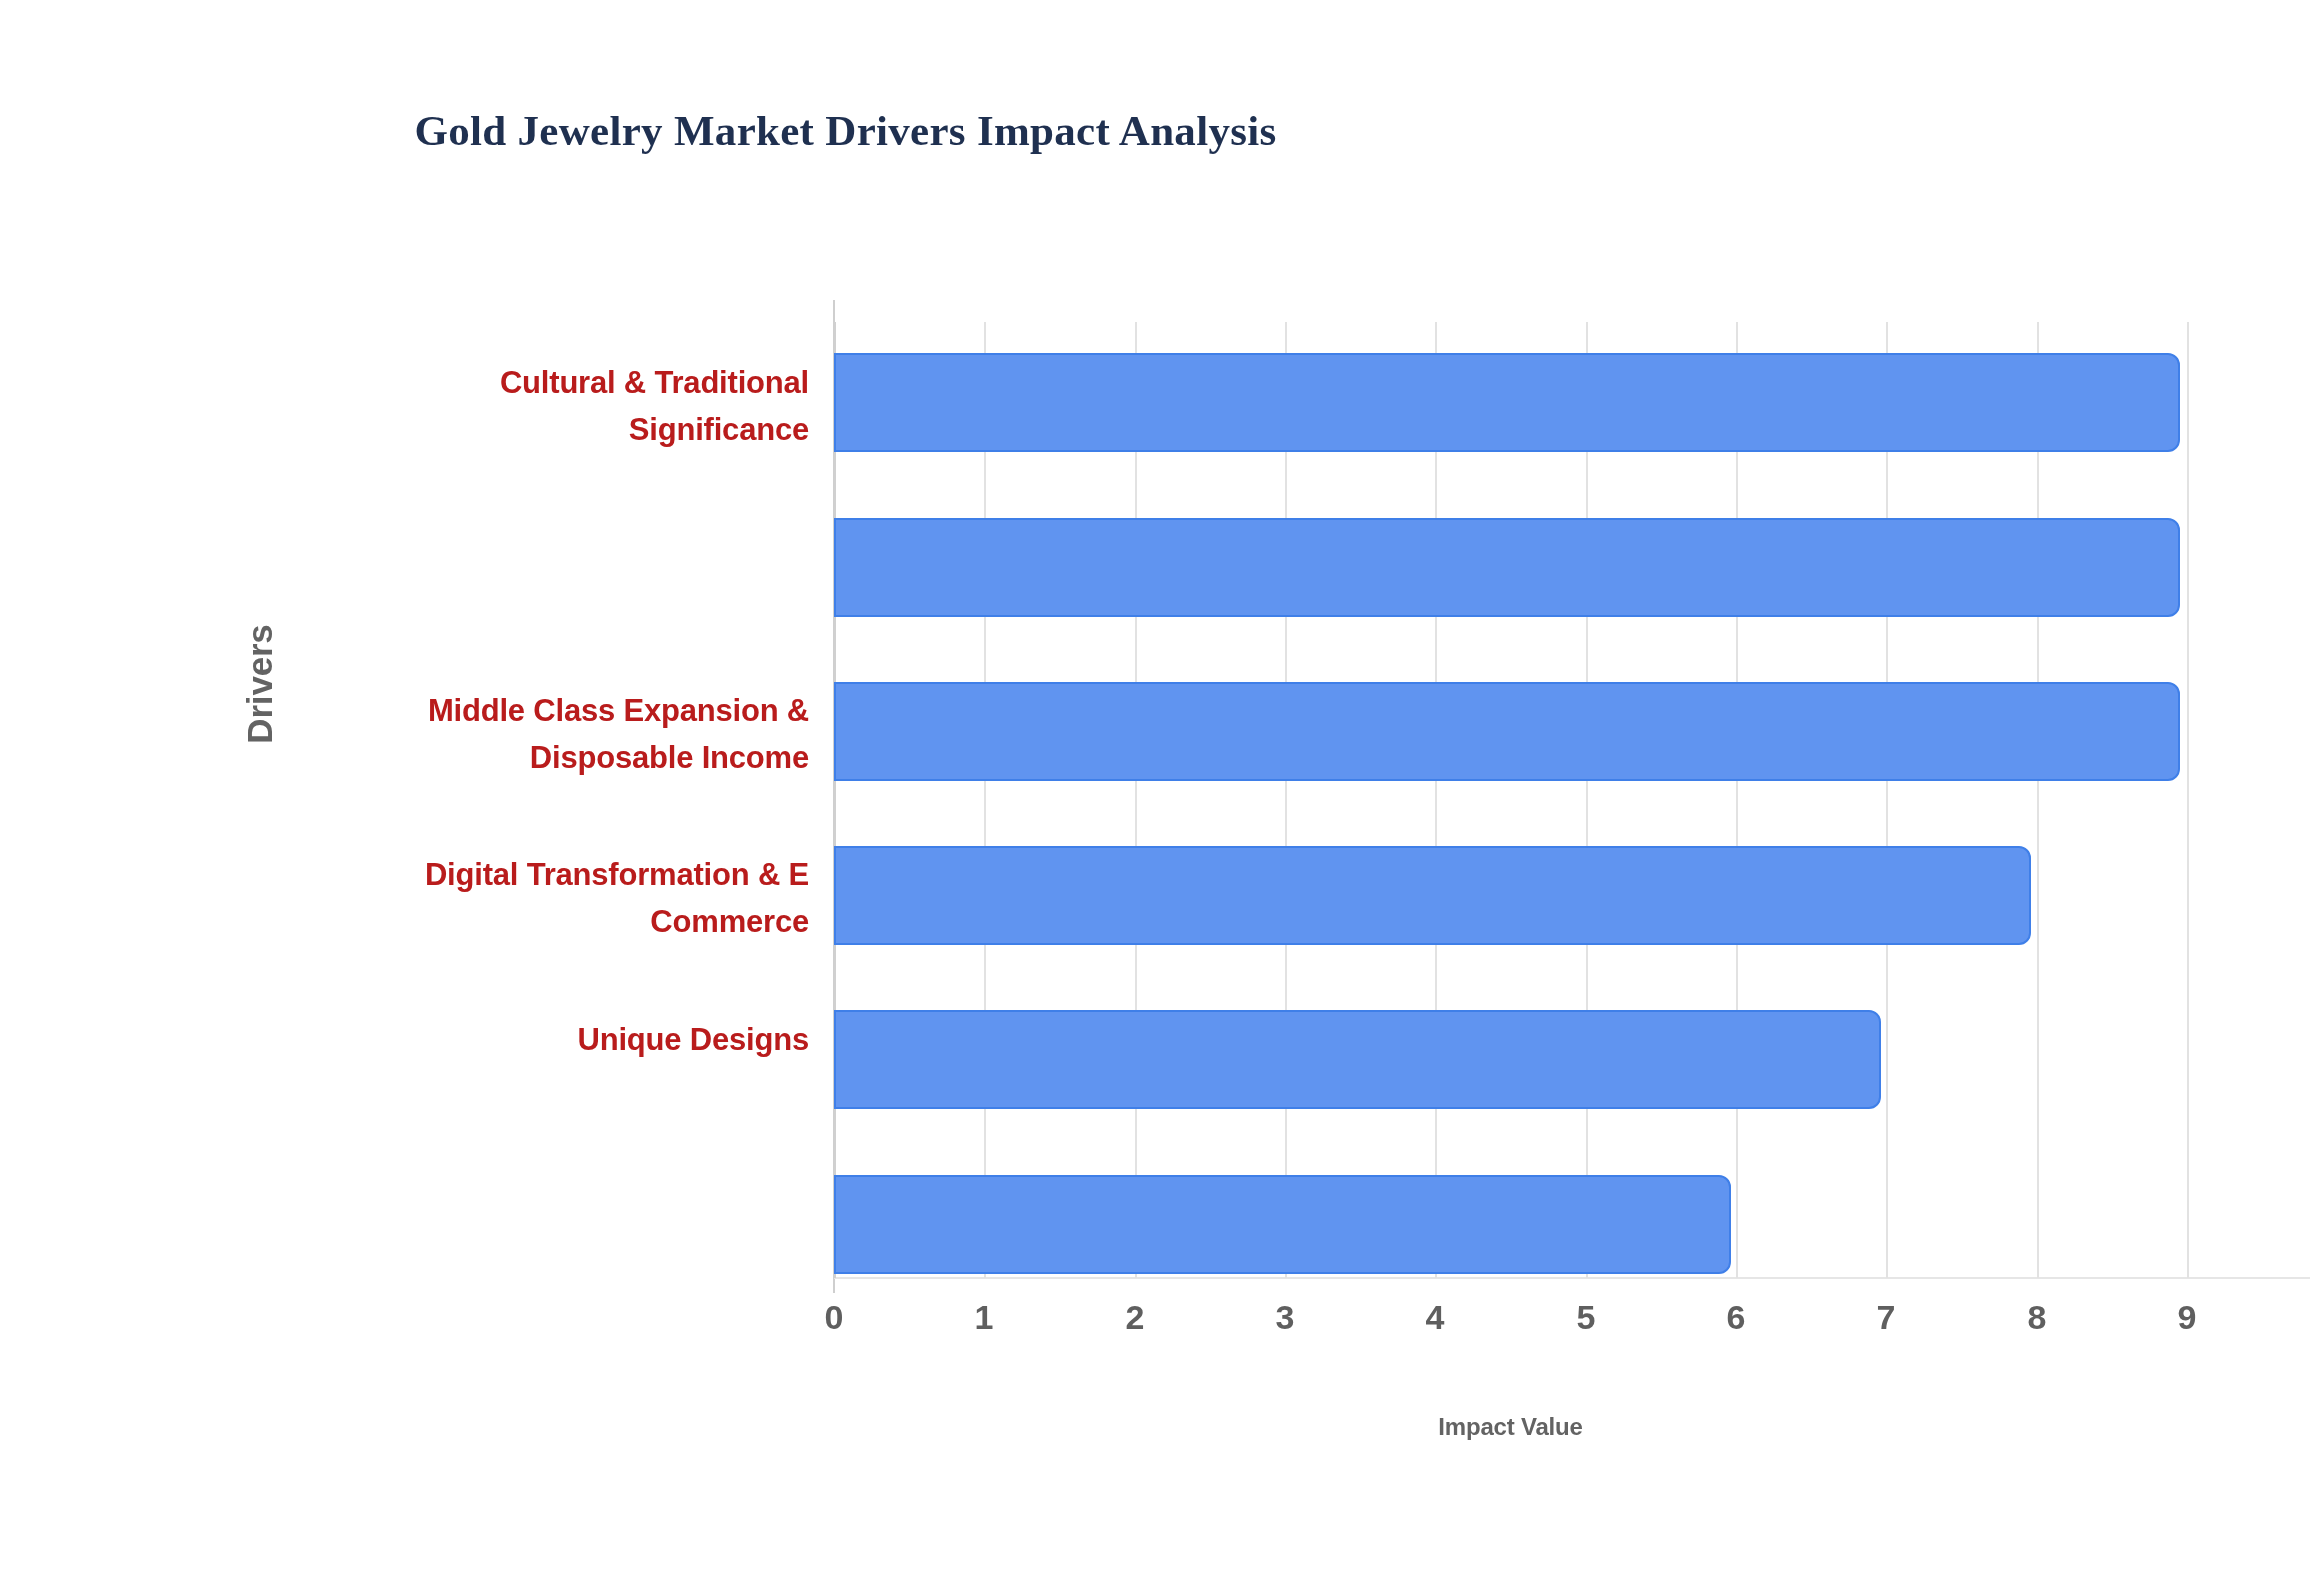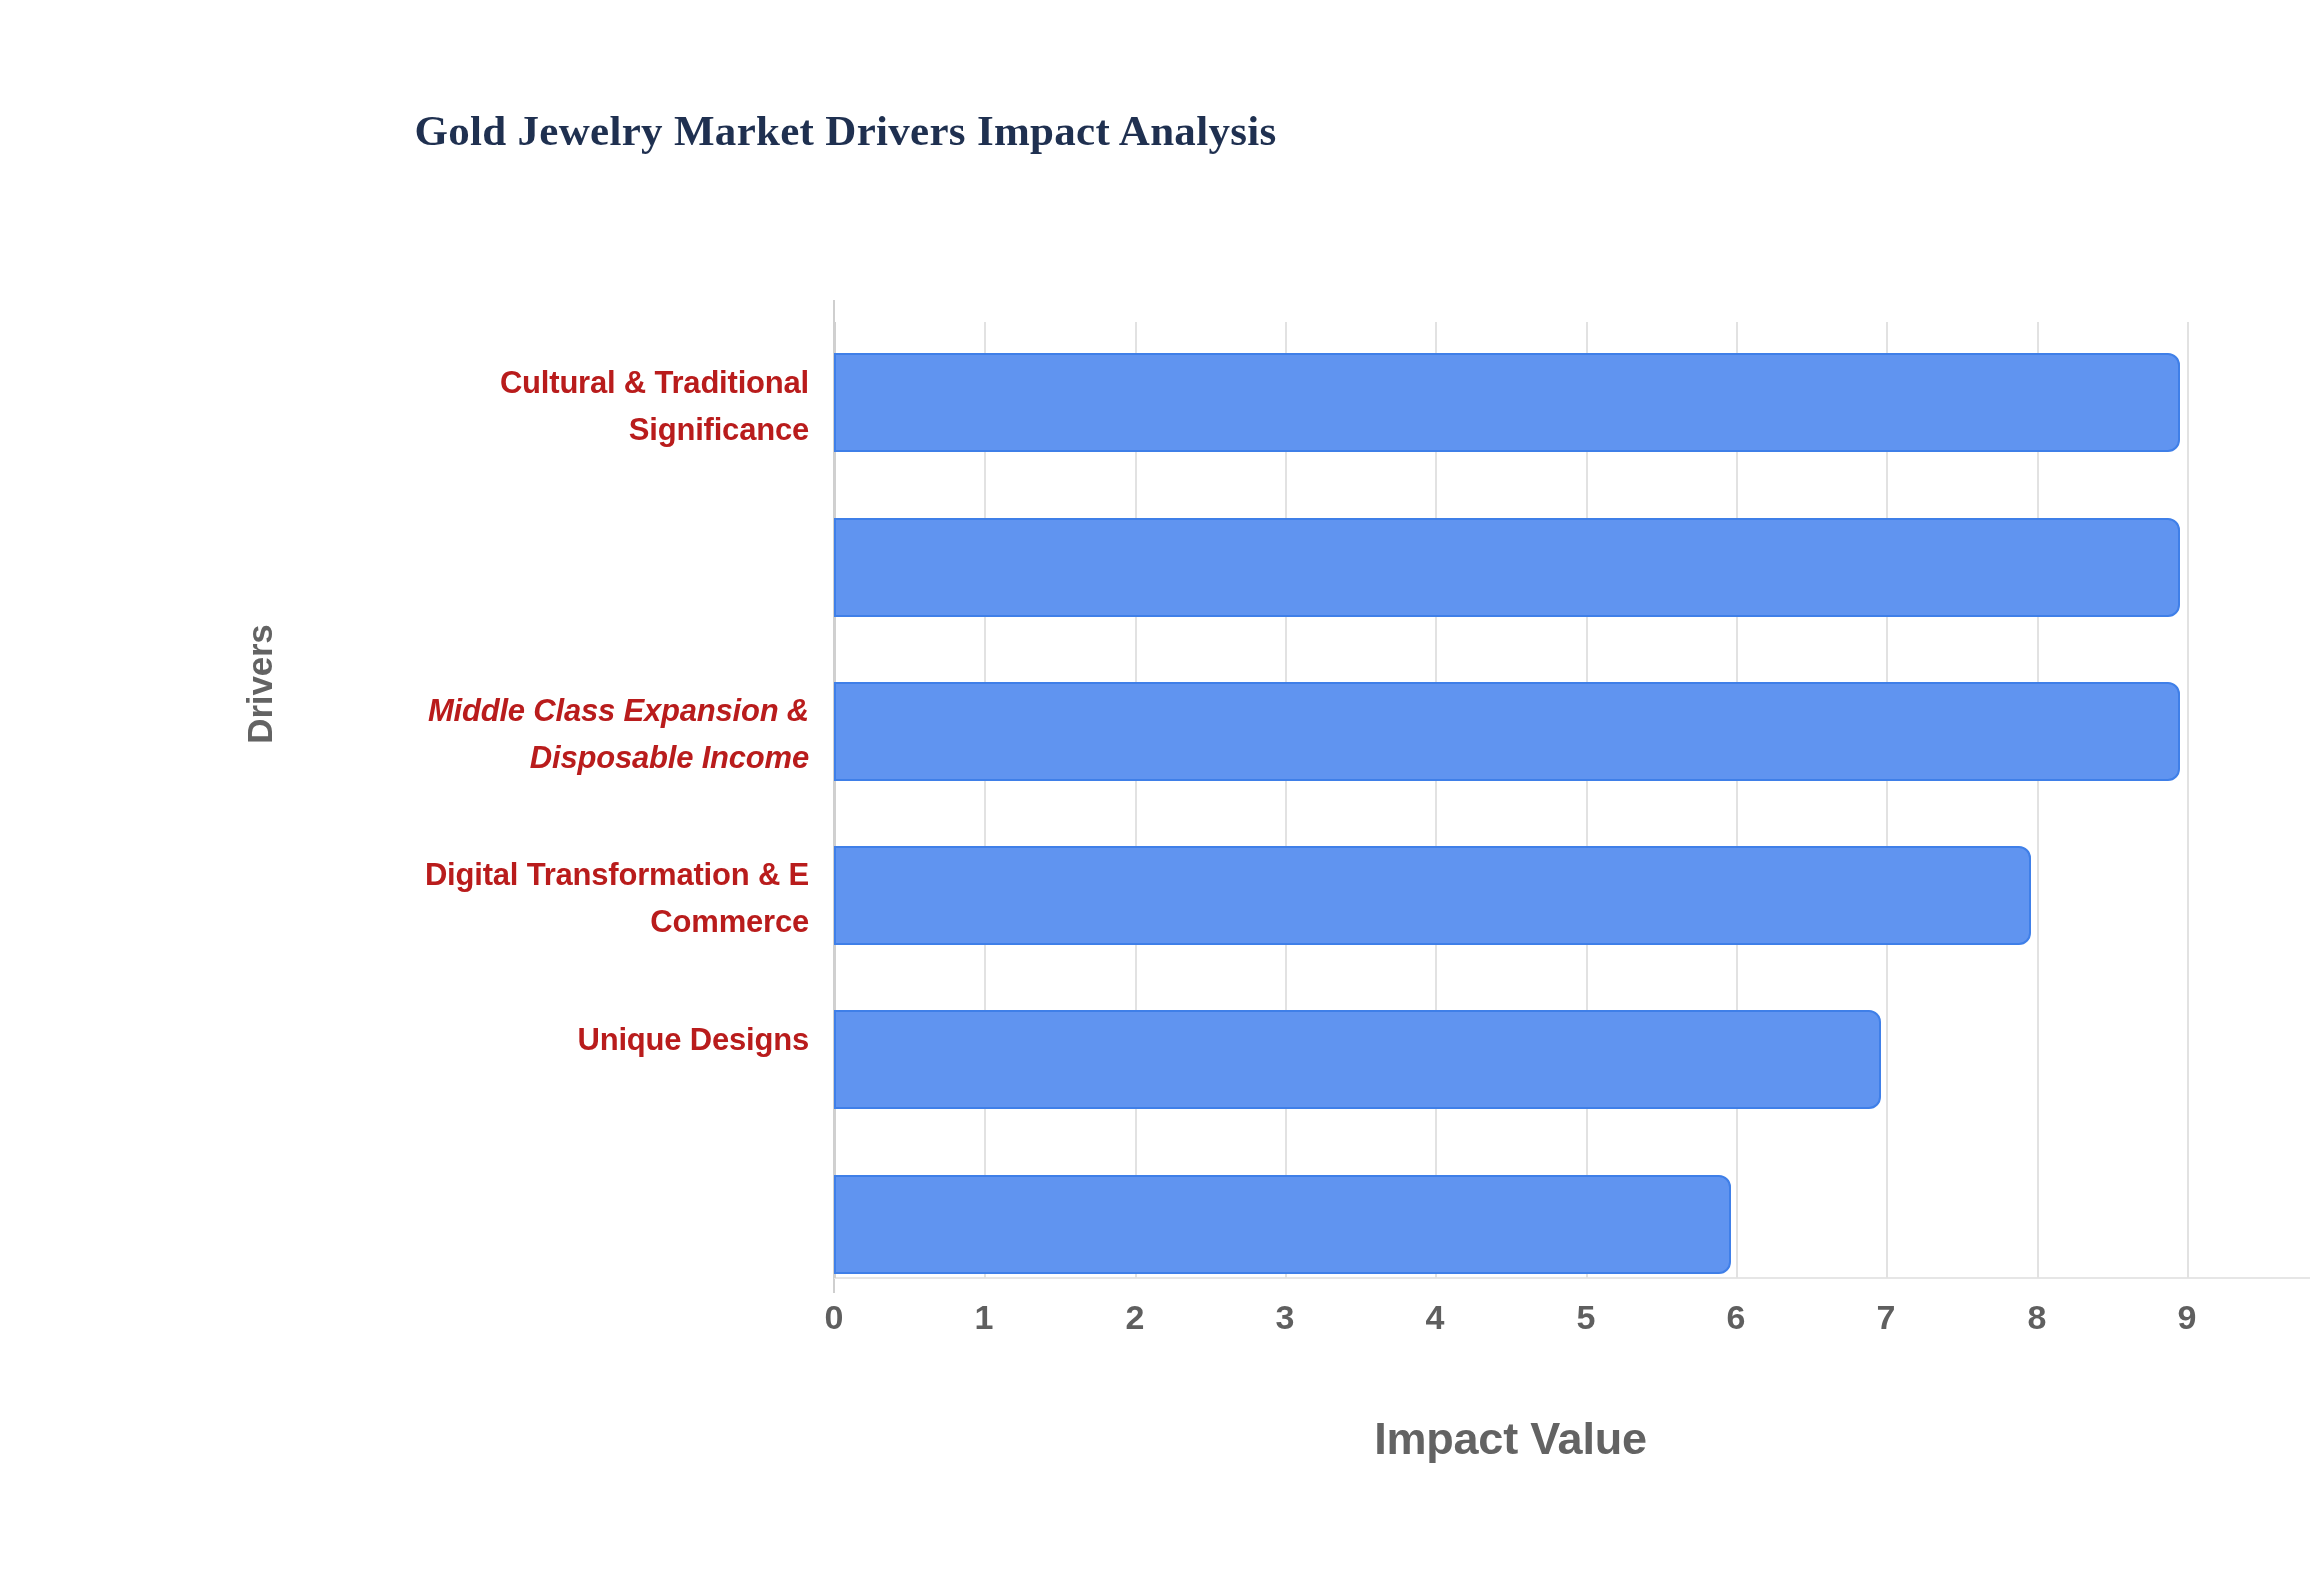--- a/index.html
+++ b/index.html
@@ -114,21 +114,21 @@
 
   
   #x-axis-title {
     position: absolute;
     left: 834px;
     top: 1413px;
     width: 1353px;
     text-align: center;
     font-family: "Liberation Sans", sans-serif;
     font-weight: bold;
-    font-size: 45px;
+    font-size: 24px;
     color: #636363;
     letter-spacing: -0.2px;
   }
   #y-axis-title {
     position: absolute;
     left: 109px;
     top: 664px;
     width: 302px;
     text-align: center;
     transform: rotate(-90deg);
@@ -146,21 +146,21 @@
 <div id="chart-root">
 
   <div id="chart-title">Gold Jewelry Market Drivers Impact Analysis</div>
 
   <div id="y-axis-title">Drivers</div>
 
   <div class="ycat-wrap" style="top:359px;">
     <div>Cultural &amp; Traditional</div>
     <div>Significance</div>
   </div>
-  <div class="ycat-wrap" style="top:687px;font-style:italic;">
+  <div class="ycat-wrap" style="top:687px;">
     <div>Middle Class Expansion &amp;</div>
     <div>Disposable Income</div>
   </div>
   <div class="ycat-wrap" style="top:851px;">
     <div>Digital Transformation &amp; E</div>
     <div>Commerce</div>
   </div>
   <div class="ycat-wrap" style="top:1016px;">
     <div>Unique Designs</div>
   </div>

